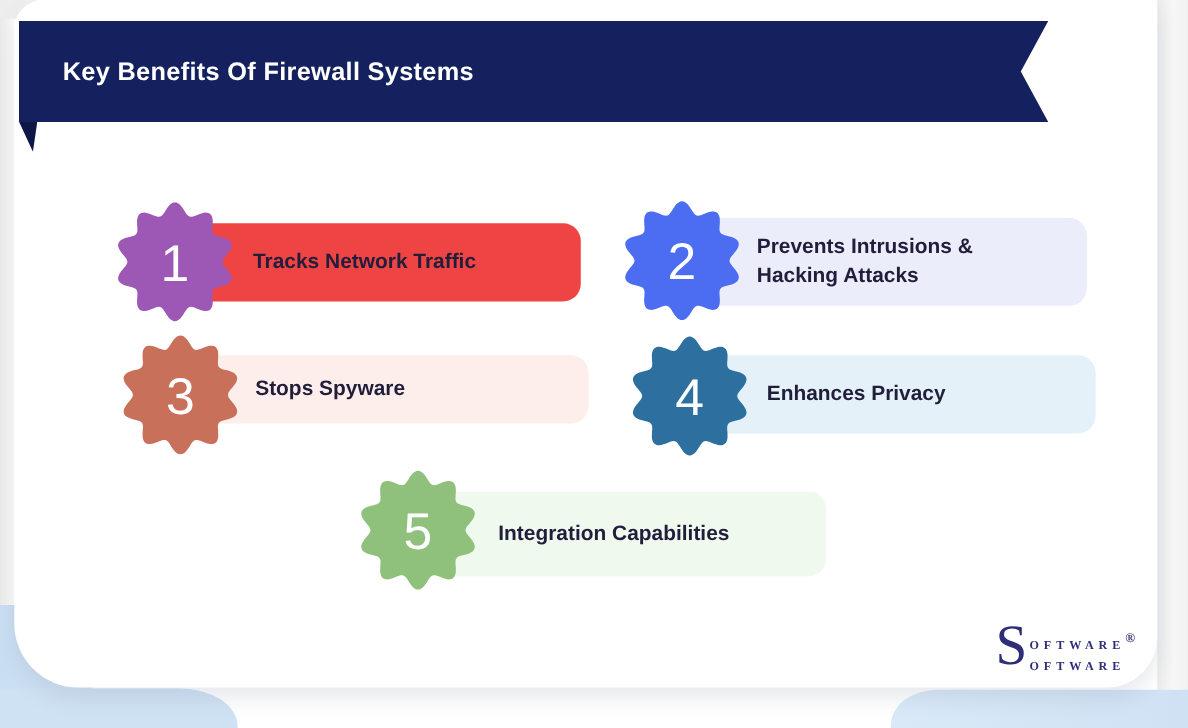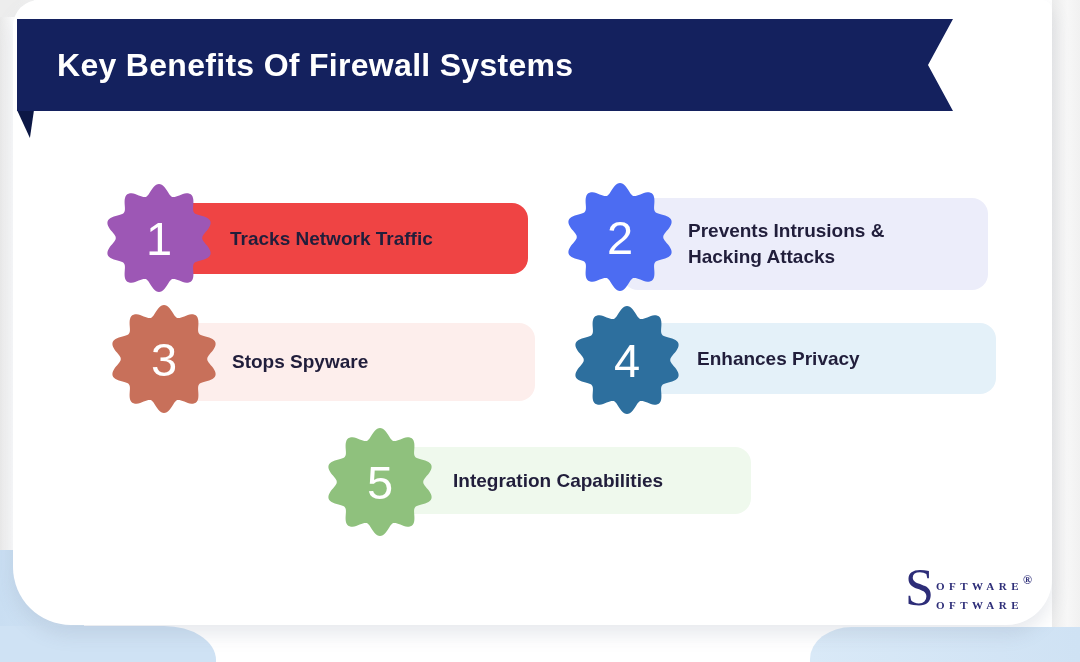--- a/index.html
+++ b/index.html
@@ -21,21 +21,21 @@
     background:#cfe2f4;border-top-right-radius:52px 34px;z-index:3;}
   .deco-br{position:absolute;right:0;bottom:0;width:270px;height:35px;
     background:linear-gradient(to right,#d9e9f7,#cfe2f4);border-top-left-radius:42px 32px;z-index:3;}
   
   .card{position:absolute;left:13px;right:28px;top:0;bottom:37px;background:#ffffff;
     border-radius:26px 10px 46px 58px;box-shadow:0 10px 18px rgba(110,125,150,0.16);z-index:4;}
   
   .banner{position:absolute;left:17px;top:19px;width:936px;height:92px;z-index:6;
     display:flex;align-items:center;
     clip-path:polygon(0 0,100% 0,calc(100% - 25px) 50%,100% 100%,0 100%);}
-  .banner-title{color:#ffffff;font-size:32px;font-weight:700;letter-spacing:0.3px;
+  .banner-title{color:#ffffff;font-size:23px;font-weight:700;letter-spacing:0.3px;
     padding-left:40px;}
   .banner-fold{position:absolute;left:17px;top:110px;width:17px;height:28px;z-index:5;
     clip-path:polygon(0 0,100% 0,76% 100%);}
   
   .benefit-item{position:absolute;z-index:6;}
   .pill{position:absolute;border-radius:16px;display:flex;align-items:center;}
   .pill-label{color:#211e3b;font-size:19px;font-weight:700;line-height:26px;}
   .badge{position:absolute;width:110px;height:110px;z-index:2;}
   .badge svg{position:absolute;left:0;top:0;width:110px;height:110px;}
   .badge-number{position:absolute;inset:0;display:flex;align-items:center;justify-content:center;
@@ -74,33 +74,33 @@
     </div>
     <div class="badge" style="left:104px;top:183px;">
       <svg viewBox="-56 -56 112 112">
           <path class="scallop-path" d="M0.00,-55.00L1.43,-54.79L2.84,-54.19L4.19,-53.22L5.46,-51.96L6.65,-50.49L7.74,-48.89L8.76,-47.27L9.72,-45.73L10.65,-44.35L11.58,-43.21L12.55,-42.37L13.60,-41.85L14.75,-41.65L16.03,-41.77L17.45,-42.14L19.01,-42.71L20.70,-43.39L22.47,-44.10L24.30,-44.75L26.12,-45.25L27.90,-45.52L29.55,-45.51L31.05,-45.17L32.33,-44.50L33.37,-43.49L34.15,-42.17L34.67,-40.60L34.96,-38.83L35.05,-36.94L35.00,-35.00L34.87,-33.09L34.74,-31.28L34.68,-29.62L34.77,-28.15L35.06,-26.90L35.60,-25.86L36.42,-25.03L37.52,-24.37L38.89,-23.83L40.49,-23.38L42.25,-22.94L44.10,-22.47L45.96,-21.92L47.73,-21.25L49.33,-20.43L50.66,-19.45L51.67,-18.30L52.31,-17.00L52.56,-15.57L52.41,-14.04L51.91,-12.46L51.11,-10.86L50.07,-9.28L48.89,-7.74L47.67,-6.28L46.49,-4.89L45.47,-3.58L44.68,-2.34L44.17,-1.16L44.00,-0.00L44.17,1.16L44.68,2.34L45.47,3.58L46.49,4.89L47.67,6.28L48.89,7.74L50.07,9.28L51.11,10.86L51.91,12.46L52.41,14.04L52.56,15.57L52.31,17.00L51.67,18.30L50.66,19.45L49.33,20.43L47.73,21.25L45.96,21.92L44.10,22.47L42.25,22.94L40.49,23.37L38.89,23.83L37.52,24.37L36.42,25.03L35.60,25.86L35.06,26.90L34.77,28.15L34.68,29.62L34.74,31.28L34.87,33.09L35.00,35.00L35.05,36.94L34.96,38.83L34.67,40.60L34.15,42.17L33.37,43.49L32.33,44.50L31.05,45.17L29.55,45.51L27.90,45.52L26.12,45.25L24.30,44.75L22.47,44.10L20.70,43.39L19.01,42.71L17.45,42.14L16.03,41.77L14.75,41.65L13.60,41.85L12.55,42.37L11.58,43.21L10.65,44.35L9.72,45.73L8.76,47.27L7.74,48.89L6.65,50.49L5.46,51.96L4.19,53.22L2.84,54.19L1.43,54.79L0.00,55.00L-1.43,54.79L-2.84,54.19L-4.19,53.22L-5.46,51.96L-6.65,50.49L-7.74,48.89L-8.76,47.27L-9.72,45.73L-10.65,44.35L-11.58,43.21L-12.55,42.37L-13.60,41.85L-14.75,41.65L-16.03,41.77L-17.45,42.14L-19.01,42.71L-20.70,43.39L-22.47,44.10L-24.30,44.75L-26.13,45.25L-27.90,45.52L-29.55,45.51L-31.05,45.17L-32.33,44.50L-33.37,43.49L-34.15,42.17L-34.67,40.60L-34.96,38.83L-35.05,36.94L-35.00,35.00L-34.87,33.09L-34.74,31.28L-34.68,29.62L-34.77,28.15L-35.06,26.90L-35.60,25.86L-36.42,25.03L-37.52,24.37L-38.89,23.83L-40.49,23.38L-42.25,22.94L-44.10,22.47L-45.96,21.92L-47.73,21.25L-49.33,20.43L-50.66,19.45L-51.67,18.30L-52.31,17.00L-52.56,15.57L-52.41,14.04L-51.91,12.46L-51.11,10.86L-50.07,9.28L-48.89,7.74L-47.67,6.28L-46.49,4.89L-45.47,3.58L-44.68,2.34L-44.17,1.16L-44.00,0.00L-44.17,-1.16L-44.68,-2.34L-45.47,-3.58L-46.49,-4.89L-47.67,-6.28L-48.89,-7.74L-50.07,-9.28L-51.11,-10.86L-51.91,-12.46L-52.41,-14.04L-52.56,-15.57L-52.31,-17.00L-51.67,-18.30L-50.66,-19.45L-49.33,-20.43L-47.73,-21.25L-45.96,-21.92L-44.10,-22.47L-42.25,-22.94L-40.49,-23.37L-38.89,-23.83L-37.52,-24.37L-36.42,-25.03L-35.60,-25.86L-35.06,-26.90L-34.77,-28.15L-34.68,-29.62L-34.74,-31.28L-34.87,-33.09L-35.00,-35.00L-35.05,-36.94L-34.96,-38.83L-34.67,-40.60L-34.15,-42.17L-33.37,-43.49L-32.33,-44.50L-31.05,-45.17L-29.55,-45.51L-27.90,-45.52L-26.13,-45.25L-24.30,-44.75L-22.47,-44.10L-20.70,-43.39L-19.01,-42.71L-17.45,-42.14L-16.03,-41.77L-14.75,-41.65L-13.60,-41.85L-12.55,-42.37L-11.58,-43.21L-10.65,-44.35L-9.72,-45.73L-8.76,-47.27L-7.74,-48.89L-6.65,-50.49L-5.46,-51.96L-4.19,-53.22L-2.84,-54.19L-1.43,-54.79L-0.00,-55.00Z" fill="#9d57b5"></path>
         </svg>
       <span class="badge-number">1</span>
     </div>
   </div>
 
   <div class="benefit-item" style="left:0;top:0;">
-    <div class="pill" style="left: 622px; top: 198px; width: 366px; height: 92px; background: rgb(236, 237, 250);">
+    <div class="pill" style="left: 622px; top: 198px; width: 366px; height: 80px; background: rgb(236, 237, 250);">
       <span class="pill-label" style="padding-left:66px;max-width:250px;">Prevents Intrusions &amp; Hacking Attacks</span>
     </div>
     <div class="badge" style="left:565px;top:182px;">
       <svg viewBox="-56 -56 112 112">
           <path class="scallop-path" d="M0.00,-55.00L1.43,-54.79L2.84,-54.19L4.19,-53.22L5.46,-51.96L6.65,-50.49L7.74,-48.89L8.76,-47.27L9.72,-45.73L10.65,-44.35L11.58,-43.21L12.55,-42.37L13.60,-41.85L14.75,-41.65L16.03,-41.77L17.45,-42.14L19.01,-42.71L20.70,-43.39L22.47,-44.10L24.30,-44.75L26.12,-45.25L27.90,-45.52L29.55,-45.51L31.05,-45.17L32.33,-44.50L33.37,-43.49L34.15,-42.17L34.67,-40.60L34.96,-38.83L35.05,-36.94L35.00,-35.00L34.87,-33.09L34.74,-31.28L34.68,-29.62L34.77,-28.15L35.06,-26.90L35.60,-25.86L36.42,-25.03L37.52,-24.37L38.89,-23.83L40.49,-23.38L42.25,-22.94L44.10,-22.47L45.96,-21.92L47.73,-21.25L49.33,-20.43L50.66,-19.45L51.67,-18.30L52.31,-17.00L52.56,-15.57L52.41,-14.04L51.91,-12.46L51.11,-10.86L50.07,-9.28L48.89,-7.74L47.67,-6.28L46.49,-4.89L45.47,-3.58L44.68,-2.34L44.17,-1.16L44.00,-0.00L44.17,1.16L44.68,2.34L45.47,3.58L46.49,4.89L47.67,6.28L48.89,7.74L50.07,9.28L51.11,10.86L51.91,12.46L52.41,14.04L52.56,15.57L52.31,17.00L51.67,18.30L50.66,19.45L49.33,20.43L47.73,21.25L45.96,21.92L44.10,22.47L42.25,22.94L40.49,23.37L38.89,23.83L37.52,24.37L36.42,25.03L35.60,25.86L35.06,26.90L34.77,28.15L34.68,29.62L34.74,31.28L34.87,33.09L35.00,35.00L35.05,36.94L34.96,38.83L34.67,40.60L34.15,42.17L33.37,43.49L32.33,44.50L31.05,45.17L29.55,45.51L27.90,45.52L26.12,45.25L24.30,44.75L22.47,44.10L20.70,43.39L19.01,42.71L17.45,42.14L16.03,41.77L14.75,41.65L13.60,41.85L12.55,42.37L11.58,43.21L10.65,44.35L9.72,45.73L8.76,47.27L7.74,48.89L6.65,50.49L5.46,51.96L4.19,53.22L2.84,54.19L1.43,54.79L0.00,55.00L-1.43,54.79L-2.84,54.19L-4.19,53.22L-5.46,51.96L-6.65,50.49L-7.74,48.89L-8.76,47.27L-9.72,45.73L-10.65,44.35L-11.58,43.21L-12.55,42.37L-13.60,41.85L-14.75,41.65L-16.03,41.77L-17.45,42.14L-19.01,42.71L-20.70,43.39L-22.47,44.10L-24.30,44.75L-26.13,45.25L-27.90,45.52L-29.55,45.51L-31.05,45.17L-32.33,44.50L-33.37,43.49L-34.15,42.17L-34.67,40.60L-34.96,38.83L-35.05,36.94L-35.00,35.00L-34.87,33.09L-34.74,31.28L-34.68,29.62L-34.77,28.15L-35.06,26.90L-35.60,25.86L-36.42,25.03L-37.52,24.37L-38.89,23.83L-40.49,23.38L-42.25,22.94L-44.10,22.47L-45.96,21.92L-47.73,21.25L-49.33,20.43L-50.66,19.45L-51.67,18.30L-52.31,17.00L-52.56,15.57L-52.41,14.04L-51.91,12.46L-51.11,10.86L-50.07,9.28L-48.89,7.74L-47.67,6.28L-46.49,4.89L-45.47,3.58L-44.68,2.34L-44.17,1.16L-44.00,0.00L-44.17,-1.16L-44.68,-2.34L-45.47,-3.58L-46.49,-4.89L-47.67,-6.28L-48.89,-7.74L-50.07,-9.28L-51.11,-10.86L-51.91,-12.46L-52.41,-14.04L-52.56,-15.57L-52.31,-17.00L-51.67,-18.30L-50.66,-19.45L-49.33,-20.43L-47.73,-21.25L-45.96,-21.92L-44.10,-22.47L-42.25,-22.94L-40.49,-23.37L-38.89,-23.83L-37.52,-24.37L-36.42,-25.03L-35.60,-25.86L-35.06,-26.90L-34.77,-28.15L-34.68,-29.62L-34.74,-31.28L-34.87,-33.09L-35.00,-35.00L-35.05,-36.94L-34.96,-38.83L-34.67,-40.60L-34.15,-42.17L-33.37,-43.49L-32.33,-44.50L-31.05,-45.17L-29.55,-45.51L-27.90,-45.52L-26.13,-45.25L-24.30,-44.75L-22.47,-44.10L-20.70,-43.39L-19.01,-42.71L-17.45,-42.14L-16.03,-41.77L-14.75,-41.65L-13.60,-41.85L-12.55,-42.37L-11.58,-43.21L-10.65,-44.35L-9.72,-45.73L-8.76,-47.27L-7.74,-48.89L-6.65,-50.49L-5.46,-51.96L-4.19,-53.22L-2.84,-54.19L-1.43,-54.79L-0.00,-55.00Z" fill="#4c6cf2"></path>
         </svg>
       <span class="badge-number">2</span>
     </div>
   </div>
 
   <div class="benefit-item" style="left:0;top:0;">
-    <div class="pill" style="left: 168px; top: 323px; width: 367px; height: 78px; background: rgb(253, 238, 236);">
+    <div class="pill" style="left: 168px; top: 323px; width: 367px; height: 62px; background: rgb(253, 238, 236);">
       <span class="pill-label" style="padding-left:64px;max-width:280px;">Stops Spyware</span>
     </div>
     <div class="badge" style="left:109px;top:304px;">
       <svg viewBox="-56 -56 112 112">
           <path class="scallop-path" d="M0.00,-55.00L1.43,-54.79L2.84,-54.19L4.19,-53.22L5.46,-51.96L6.65,-50.49L7.74,-48.89L8.76,-47.27L9.72,-45.73L10.65,-44.35L11.58,-43.21L12.55,-42.37L13.60,-41.85L14.75,-41.65L16.03,-41.77L17.45,-42.14L19.01,-42.71L20.70,-43.39L22.47,-44.10L24.30,-44.75L26.12,-45.25L27.90,-45.52L29.55,-45.51L31.05,-45.17L32.33,-44.50L33.37,-43.49L34.15,-42.17L34.67,-40.60L34.96,-38.83L35.05,-36.94L35.00,-35.00L34.87,-33.09L34.74,-31.28L34.68,-29.62L34.77,-28.15L35.06,-26.90L35.60,-25.86L36.42,-25.03L37.52,-24.37L38.89,-23.83L40.49,-23.38L42.25,-22.94L44.10,-22.47L45.96,-21.92L47.73,-21.25L49.33,-20.43L50.66,-19.45L51.67,-18.30L52.31,-17.00L52.56,-15.57L52.41,-14.04L51.91,-12.46L51.11,-10.86L50.07,-9.28L48.89,-7.74L47.67,-6.28L46.49,-4.89L45.47,-3.58L44.68,-2.34L44.17,-1.16L44.00,-0.00L44.17,1.16L44.68,2.34L45.47,3.58L46.49,4.89L47.67,6.28L48.89,7.74L50.07,9.28L51.11,10.86L51.91,12.46L52.41,14.04L52.56,15.57L52.31,17.00L51.67,18.30L50.66,19.45L49.33,20.43L47.73,21.25L45.96,21.92L44.10,22.47L42.25,22.94L40.49,23.37L38.89,23.83L37.52,24.37L36.42,25.03L35.60,25.86L35.06,26.90L34.77,28.15L34.68,29.62L34.74,31.28L34.87,33.09L35.00,35.00L35.05,36.94L34.96,38.83L34.67,40.60L34.15,42.17L33.37,43.49L32.33,44.50L31.05,45.17L29.55,45.51L27.90,45.52L26.12,45.25L24.30,44.75L22.47,44.10L20.70,43.39L19.01,42.71L17.45,42.14L16.03,41.77L14.75,41.65L13.60,41.85L12.55,42.37L11.58,43.21L10.65,44.35L9.72,45.73L8.76,47.27L7.74,48.89L6.65,50.49L5.46,51.96L4.19,53.22L2.84,54.19L1.43,54.79L0.00,55.00L-1.43,54.79L-2.84,54.19L-4.19,53.22L-5.46,51.96L-6.65,50.49L-7.74,48.89L-8.76,47.27L-9.72,45.73L-10.65,44.35L-11.58,43.21L-12.55,42.37L-13.60,41.85L-14.75,41.65L-16.03,41.77L-17.45,42.14L-19.01,42.71L-20.70,43.39L-22.47,44.10L-24.30,44.75L-26.13,45.25L-27.90,45.52L-29.55,45.51L-31.05,45.17L-32.33,44.50L-33.37,43.49L-34.15,42.17L-34.67,40.60L-34.96,38.83L-35.05,36.94L-35.00,35.00L-34.87,33.09L-34.74,31.28L-34.68,29.62L-34.77,28.15L-35.06,26.90L-35.60,25.86L-36.42,25.03L-37.52,24.37L-38.89,23.83L-40.49,23.38L-42.25,22.94L-44.10,22.47L-45.96,21.92L-47.73,21.25L-49.33,20.43L-50.66,19.45L-51.67,18.30L-52.31,17.00L-52.56,15.57L-52.41,14.04L-51.91,12.46L-51.11,10.86L-50.07,9.28L-48.89,7.74L-47.67,6.28L-46.49,4.89L-45.47,3.58L-44.68,2.34L-44.17,1.16L-44.00,0.00L-44.17,-1.16L-44.68,-2.34L-45.47,-3.58L-46.49,-4.89L-47.67,-6.28L-48.89,-7.74L-50.07,-9.28L-51.11,-10.86L-51.91,-12.46L-52.41,-14.04L-52.56,-15.57L-52.31,-17.00L-51.67,-18.30L-50.66,-19.45L-49.33,-20.43L-47.73,-21.25L-45.96,-21.92L-44.10,-22.47L-42.25,-22.94L-40.49,-23.37L-38.89,-23.83L-37.52,-24.37L-36.42,-25.03L-35.60,-25.86L-35.06,-26.90L-34.77,-28.15L-34.68,-29.62L-34.74,-31.28L-34.87,-33.09L-35.00,-35.00L-35.05,-36.94L-34.96,-38.83L-34.67,-40.60L-34.15,-42.17L-33.37,-43.49L-32.33,-44.50L-31.05,-45.17L-29.55,-45.51L-27.90,-45.52L-26.13,-45.25L-24.30,-44.75L-22.47,-44.10L-20.70,-43.39L-19.01,-42.71L-17.45,-42.14L-16.03,-41.77L-14.75,-41.65L-13.60,-41.85L-12.55,-42.37L-11.58,-43.21L-10.65,-44.35L-9.72,-45.73L-8.76,-47.27L-7.74,-48.89L-6.65,-50.49L-5.46,-51.96L-4.19,-53.22L-2.84,-54.19L-1.43,-54.79L-0.00,-55.00Z" fill="#c8705a"></path>
         </svg>
       <span class="badge-number">3</span>
     </div>
   </div>
 
@@ -110,21 +110,21 @@
     </div>
     <div class="badge" style="left:572px;top:305px;">
       <svg viewBox="-56 -56 112 112">
           <path class="scallop-path" d="M0.00,-55.00L1.43,-54.79L2.84,-54.19L4.19,-53.22L5.46,-51.96L6.65,-50.49L7.74,-48.89L8.76,-47.27L9.72,-45.73L10.65,-44.35L11.58,-43.21L12.55,-42.37L13.60,-41.85L14.75,-41.65L16.03,-41.77L17.45,-42.14L19.01,-42.71L20.70,-43.39L22.47,-44.10L24.30,-44.75L26.12,-45.25L27.90,-45.52L29.55,-45.51L31.05,-45.17L32.33,-44.50L33.37,-43.49L34.15,-42.17L34.67,-40.60L34.96,-38.83L35.05,-36.94L35.00,-35.00L34.87,-33.09L34.74,-31.28L34.68,-29.62L34.77,-28.15L35.06,-26.90L35.60,-25.86L36.42,-25.03L37.52,-24.37L38.89,-23.83L40.49,-23.38L42.25,-22.94L44.10,-22.47L45.96,-21.92L47.73,-21.25L49.33,-20.43L50.66,-19.45L51.67,-18.30L52.31,-17.00L52.56,-15.57L52.41,-14.04L51.91,-12.46L51.11,-10.86L50.07,-9.28L48.89,-7.74L47.67,-6.28L46.49,-4.89L45.47,-3.58L44.68,-2.34L44.17,-1.16L44.00,-0.00L44.17,1.16L44.68,2.34L45.47,3.58L46.49,4.89L47.67,6.28L48.89,7.74L50.07,9.28L51.11,10.86L51.91,12.46L52.41,14.04L52.56,15.57L52.31,17.00L51.67,18.30L50.66,19.45L49.33,20.43L47.73,21.25L45.96,21.92L44.10,22.47L42.25,22.94L40.49,23.37L38.89,23.83L37.52,24.37L36.42,25.03L35.60,25.86L35.06,26.90L34.77,28.15L34.68,29.62L34.74,31.28L34.87,33.09L35.00,35.00L35.05,36.94L34.96,38.83L34.67,40.60L34.15,42.17L33.37,43.49L32.33,44.50L31.05,45.17L29.55,45.51L27.90,45.52L26.12,45.25L24.30,44.75L22.47,44.10L20.70,43.39L19.01,42.71L17.45,42.14L16.03,41.77L14.75,41.65L13.60,41.85L12.55,42.37L11.58,43.21L10.65,44.35L9.72,45.73L8.76,47.27L7.74,48.89L6.65,50.49L5.46,51.96L4.19,53.22L2.84,54.19L1.43,54.79L0.00,55.00L-1.43,54.79L-2.84,54.19L-4.19,53.22L-5.46,51.96L-6.65,50.49L-7.74,48.89L-8.76,47.27L-9.72,45.73L-10.65,44.35L-11.58,43.21L-12.55,42.37L-13.60,41.85L-14.75,41.65L-16.03,41.77L-17.45,42.14L-19.01,42.71L-20.70,43.39L-22.47,44.10L-24.30,44.75L-26.13,45.25L-27.90,45.52L-29.55,45.51L-31.05,45.17L-32.33,44.50L-33.37,43.49L-34.15,42.17L-34.67,40.60L-34.96,38.83L-35.05,36.94L-35.00,35.00L-34.87,33.09L-34.74,31.28L-34.68,29.62L-34.77,28.15L-35.06,26.90L-35.60,25.86L-36.42,25.03L-37.52,24.37L-38.89,23.83L-40.49,23.38L-42.25,22.94L-44.10,22.47L-45.96,21.92L-47.73,21.25L-49.33,20.43L-50.66,19.45L-51.67,18.30L-52.31,17.00L-52.56,15.57L-52.41,14.04L-51.91,12.46L-51.11,10.86L-50.07,9.28L-48.89,7.74L-47.67,6.28L-46.49,4.89L-45.47,3.58L-44.68,2.34L-44.17,1.16L-44.00,0.00L-44.17,-1.16L-44.68,-2.34L-45.47,-3.58L-46.49,-4.89L-47.67,-6.28L-48.89,-7.74L-50.07,-9.28L-51.11,-10.86L-51.91,-12.46L-52.41,-14.04L-52.56,-15.57L-52.31,-17.00L-51.67,-18.30L-50.66,-19.45L-49.33,-20.43L-47.73,-21.25L-45.96,-21.92L-44.10,-22.47L-42.25,-22.94L-40.49,-23.37L-38.89,-23.83L-37.52,-24.37L-36.42,-25.03L-35.60,-25.86L-35.06,-26.90L-34.77,-28.15L-34.68,-29.62L-34.74,-31.28L-34.87,-33.09L-35.00,-35.00L-35.05,-36.94L-34.96,-38.83L-34.67,-40.60L-34.15,-42.17L-33.37,-43.49L-32.33,-44.50L-31.05,-45.17L-29.55,-45.51L-27.90,-45.52L-26.13,-45.25L-24.30,-44.75L-22.47,-44.10L-20.70,-43.39L-19.01,-42.71L-17.45,-42.14L-16.03,-41.77L-14.75,-41.65L-13.60,-41.85L-12.55,-42.37L-11.58,-43.21L-10.65,-44.35L-9.72,-45.73L-8.76,-47.27L-7.74,-48.89L-6.65,-50.49L-5.46,-51.96L-4.19,-53.22L-2.84,-54.19L-1.43,-54.79L-0.00,-55.00Z" fill="#2d6f9e"></path>
         </svg>
       <span class="badge-number">4</span>
     </div>
   </div>
 
   <div class="benefit-item" style="left:0;top:0;">
-    <div class="pill" style="left: 385px; top: 447px; width: 366px; height: 67px; background: rgb(239, 249, 237);">
+    <div class="pill" style="left: 385px; top: 447px; width: 366px; height: 77px; background: rgb(239, 249, 237);">
       <span class="pill-label" style="padding-left:68px;max-width:280px;">Integration Capabilities</span>
     </div>
     <div class="badge" style="left:325px;top:427px;">
       <svg viewBox="-56 -56 112 112">
           <path class="scallop-path" d="M0.00,-55.00L1.43,-54.79L2.84,-54.19L4.19,-53.22L5.46,-51.96L6.65,-50.49L7.74,-48.89L8.76,-47.27L9.72,-45.73L10.65,-44.35L11.58,-43.21L12.55,-42.37L13.60,-41.85L14.75,-41.65L16.03,-41.77L17.45,-42.14L19.01,-42.71L20.70,-43.39L22.47,-44.10L24.30,-44.75L26.12,-45.25L27.90,-45.52L29.55,-45.51L31.05,-45.17L32.33,-44.50L33.37,-43.49L34.15,-42.17L34.67,-40.60L34.96,-38.83L35.05,-36.94L35.00,-35.00L34.87,-33.09L34.74,-31.28L34.68,-29.62L34.77,-28.15L35.06,-26.90L35.60,-25.86L36.42,-25.03L37.52,-24.37L38.89,-23.83L40.49,-23.38L42.25,-22.94L44.10,-22.47L45.96,-21.92L47.73,-21.25L49.33,-20.43L50.66,-19.45L51.67,-18.30L52.31,-17.00L52.56,-15.57L52.41,-14.04L51.91,-12.46L51.11,-10.86L50.07,-9.28L48.89,-7.74L47.67,-6.28L46.49,-4.89L45.47,-3.58L44.68,-2.34L44.17,-1.16L44.00,-0.00L44.17,1.16L44.68,2.34L45.47,3.58L46.49,4.89L47.67,6.28L48.89,7.74L50.07,9.28L51.11,10.86L51.91,12.46L52.41,14.04L52.56,15.57L52.31,17.00L51.67,18.30L50.66,19.45L49.33,20.43L47.73,21.25L45.96,21.92L44.10,22.47L42.25,22.94L40.49,23.37L38.89,23.83L37.52,24.37L36.42,25.03L35.60,25.86L35.06,26.90L34.77,28.15L34.68,29.62L34.74,31.28L34.87,33.09L35.00,35.00L35.05,36.94L34.96,38.83L34.67,40.60L34.15,42.17L33.37,43.49L32.33,44.50L31.05,45.17L29.55,45.51L27.90,45.52L26.12,45.25L24.30,44.75L22.47,44.10L20.70,43.39L19.01,42.71L17.45,42.14L16.03,41.77L14.75,41.65L13.60,41.85L12.55,42.37L11.58,43.21L10.65,44.35L9.72,45.73L8.76,47.27L7.74,48.89L6.65,50.49L5.46,51.96L4.19,53.22L2.84,54.19L1.43,54.79L0.00,55.00L-1.43,54.79L-2.84,54.19L-4.19,53.22L-5.46,51.96L-6.65,50.49L-7.74,48.89L-8.76,47.27L-9.72,45.73L-10.65,44.35L-11.58,43.21L-12.55,42.37L-13.60,41.85L-14.75,41.65L-16.03,41.77L-17.45,42.14L-19.01,42.71L-20.70,43.39L-22.47,44.10L-24.30,44.75L-26.13,45.25L-27.90,45.52L-29.55,45.51L-31.05,45.17L-32.33,44.50L-33.37,43.49L-34.15,42.17L-34.67,40.60L-34.96,38.83L-35.05,36.94L-35.00,35.00L-34.87,33.09L-34.74,31.28L-34.68,29.62L-34.77,28.15L-35.06,26.90L-35.60,25.86L-36.42,25.03L-37.52,24.37L-38.89,23.83L-40.49,23.38L-42.25,22.94L-44.10,22.47L-45.96,21.92L-47.73,21.25L-49.33,20.43L-50.66,19.45L-51.67,18.30L-52.31,17.00L-52.56,15.57L-52.41,14.04L-51.91,12.46L-51.11,10.86L-50.07,9.28L-48.89,7.74L-47.67,6.28L-46.49,4.89L-45.47,3.58L-44.68,2.34L-44.17,1.16L-44.00,0.00L-44.17,-1.16L-44.68,-2.34L-45.47,-3.58L-46.49,-4.89L-47.67,-6.28L-48.89,-7.74L-50.07,-9.28L-51.11,-10.86L-51.91,-12.46L-52.41,-14.04L-52.56,-15.57L-52.31,-17.00L-51.67,-18.30L-50.66,-19.45L-49.33,-20.43L-47.73,-21.25L-45.96,-21.92L-44.10,-22.47L-42.25,-22.94L-40.49,-23.37L-38.89,-23.83L-37.52,-24.37L-36.42,-25.03L-35.60,-25.86L-35.06,-26.90L-34.77,-28.15L-34.68,-29.62L-34.74,-31.28L-34.87,-33.09L-35.00,-35.00L-35.05,-36.94L-34.96,-38.83L-34.67,-40.60L-34.15,-42.17L-33.37,-43.49L-32.33,-44.50L-31.05,-45.17L-29.55,-45.51L-27.90,-45.52L-26.13,-45.25L-24.30,-44.75L-22.47,-44.10L-20.70,-43.39L-19.01,-42.71L-17.45,-42.14L-16.03,-41.77L-14.75,-41.65L-13.60,-41.85L-12.55,-42.37L-11.58,-43.21L-10.65,-44.35L-9.72,-45.73L-8.76,-47.27L-7.74,-48.89L-6.65,-50.49L-5.46,-51.96L-4.19,-53.22L-2.84,-54.19L-1.43,-54.79L-0.00,-55.00Z" fill="#8fc17d"></path>
         </svg>
       <span class="badge-number">5</span>
     </div>
   </div>
 

